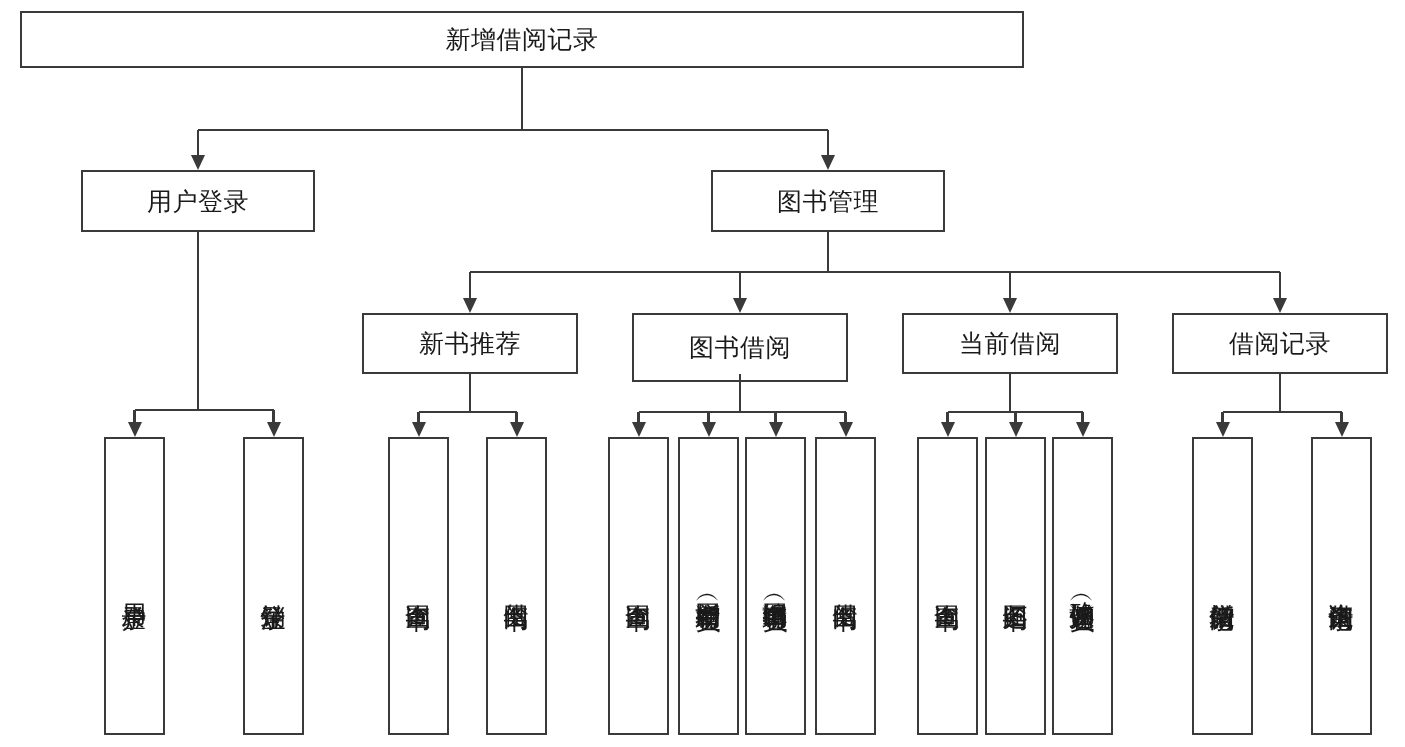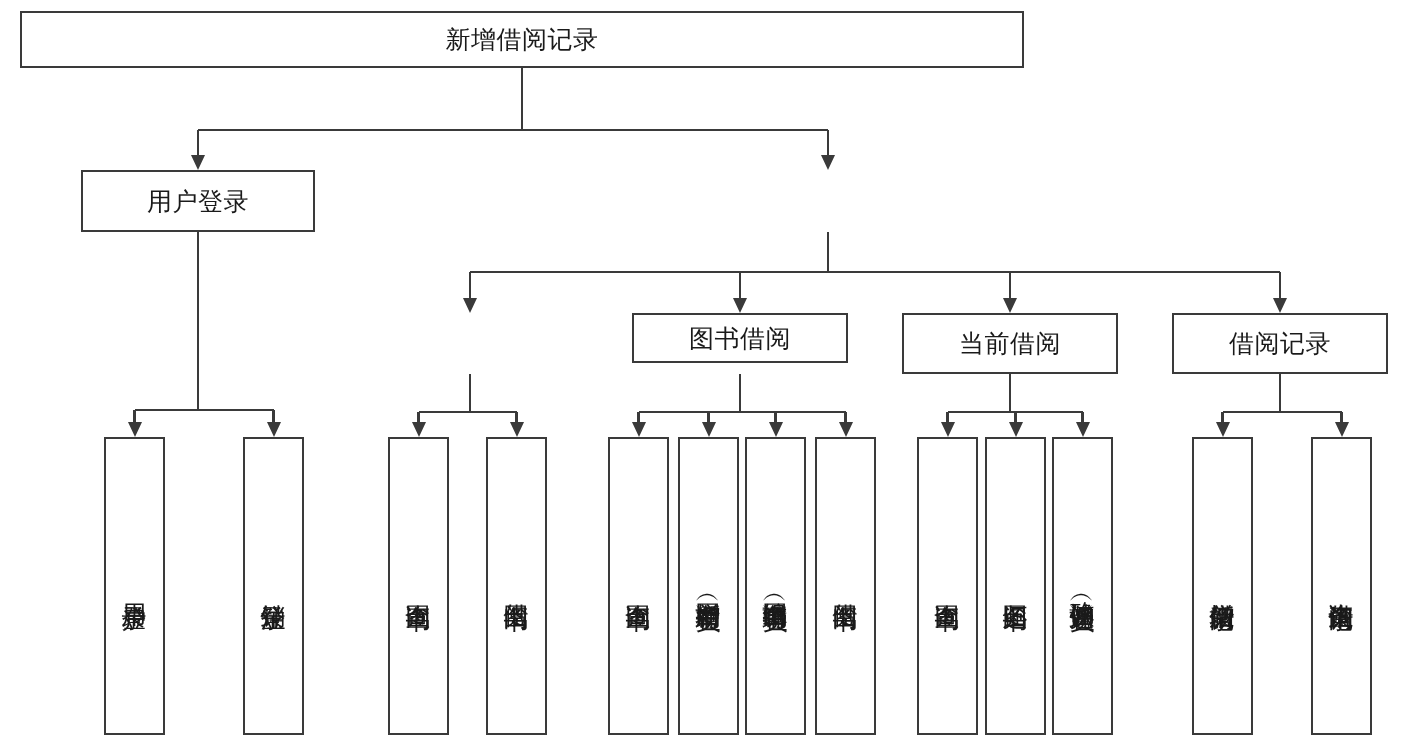--- a/index.html
+++ b/index.html
@@ -79,21 +79,27 @@
 </head>
 <body>
 
 <div id="canvas">
     <div class="node node-root" style="left: 20px; top: 11px; width: 1004px; height: 57px;">
       <span class="node-h">新增借阅记录</span>
     </div>
     <div class="node" style="left: 81px; top: 170px; width: 234px; height: 62px;">
       <span class="node-h">用户登录</span>
     </div>
-    <div class="node" style="left: 632px; top: 313px; width: 216px; height: 50px;">
+    <div class="node" style="left: 711px; top: 170px; width: 234px; height: 62px;">
+      <span class="node-h">图书管理</span>
+    </div>
+    <div class="node" style="left: 362px; top: 313px; width: 216px; height: 61px;">
+      <span class="node-h">新书推荐</span>
+    </div>
+    <div class="node" style="left: 632px; top: 313px; width: 216px; height: 69px;">
       <span class="node-h">图书借阅</span>
     </div>
     <div class="node" style="left: 1172px; top: 313px; width: 216px; height: 61px;">
       <span class="node-h">借阅记录</span>
     </div>
     <div class="node" style="left: 902px; top: 313px; width: 216px; height: 61px;">
       <span class="node-h">当前借阅</span>
     </div>
     <div class="leaf" style="left: 104px; top: 437px; width: 61px; height: 298px;">
       <span class="leaf-text">用户登录</span>

